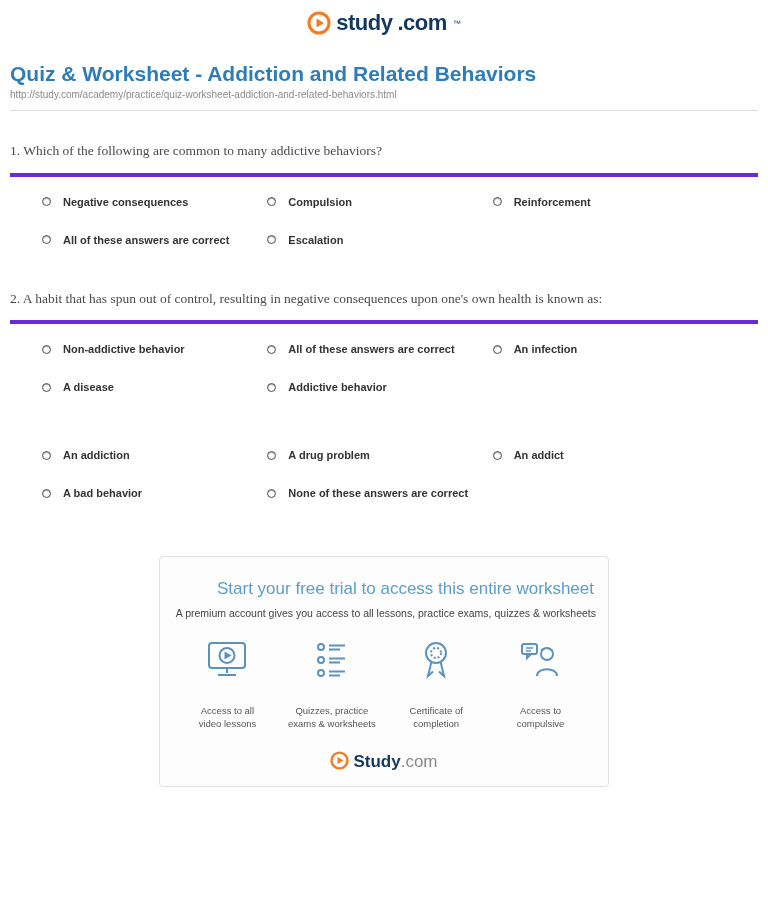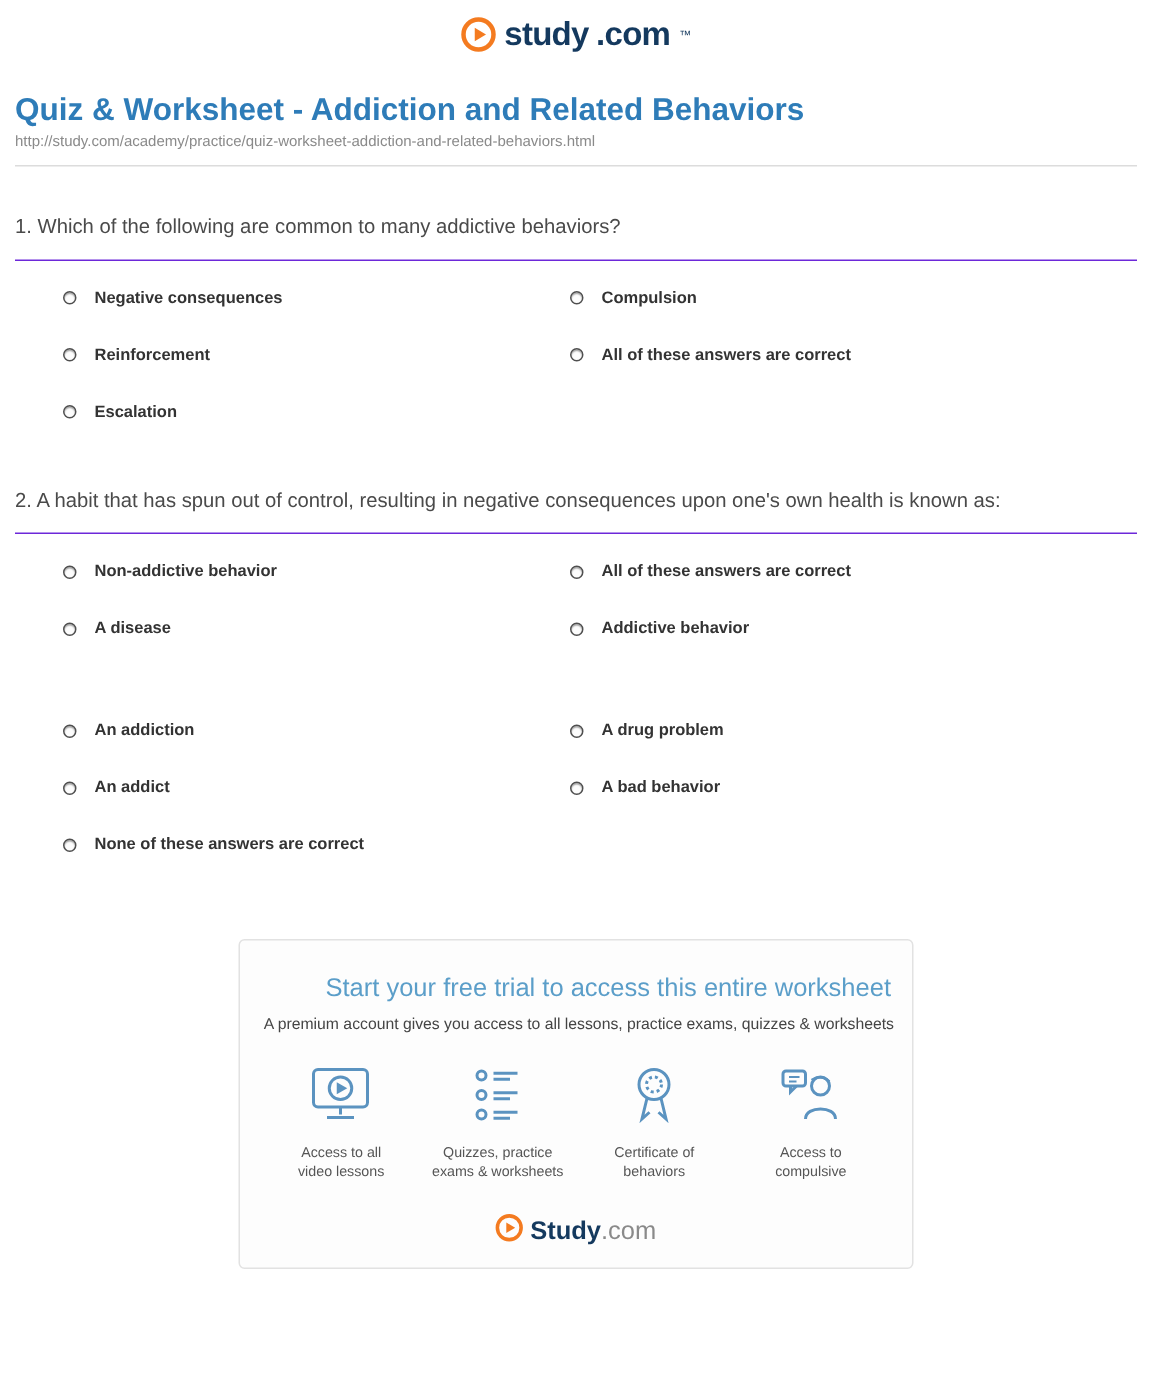--- a/index.html
+++ b/index.html
@@ -23,24 +23,24 @@
   .page-title {
     margin:26px 0 3px 0; font-size:21px; font-weight:bold; color:#2e7cb8;
   }
   .page-url { font-size:10px; color:#8a8a8a; margin-bottom:10px; }
   .rule { border:none; border-top:1px solid #dcdcdc; margin:0; }
 
   
   .question-block { margin-top:30px; }
   .question-text {
     font-size:13.5px; color:#4a4a4a; line-height:1.45;
-    padding-bottom:12px; border-bottom:1px solid #6d28d9;
+    padding-bottom:12px; border-bottom:4px solid #6d28d9;font-family:Liberation Serif, serif;
   }
   .options {
-    display:grid; grid-template-columns:1fr 1fr;
+    display:grid; grid-template-columns:1fr 1fr 1fr;
     margin:6px 0 0 32px; padding-right:40px;
   }
   .option {
     display:flex; align-items:center; gap:12px;
     padding:13px 0; cursor:pointer;
   }
   .radio {
     width:9px; height:9px; border-radius:50%;
     border:1.5px solid #4f4f4f; background:#fdfdfd;
     flex:0 0 auto;
@@ -55,21 +55,21 @@
     overflow:hidden;
   }
   .trial-title {
     text-align:right; color:#5b9ec9; font-size:17px;
     margin:22px 14px 8px 14px; font-weight:normal;
   }
   .trial-sub { text-align:right; font-size:10.5px; color:#444; margin:0 12px; }
   .features { display:flex; justify-content:space-between; padding:20px 18px 6px 18px; }
   .feature { width:24%; text-align:center; }
   .feature .icon { display:inline-block; height:42px; }
-  .feature-label { font-size:9.5px; color:#555; line-height:1.4; margin-top:6px; }
+  .feature-label { font-size:9.5px; color:#555; line-height:1.4; margin-top:19px; }
 
   .card-logo { display:flex; justify-content:center; align-items:center; gap:4px; margin:14px 0 12px 0; }
   .card-logo-brand { font-size:17px; font-weight:bold; color:#14395e; }
   .card-logo-tld { font-size:17px; color:#8a8a8a; }
 </style>
 </head>
 <body>
 
 <div class="page">
 
@@ -123,20 +123,24 @@
       <div class="option">
         <span class="radio"></span>
         <span class="option-label">Non-addictive behavior</span>
       </div>
       <div class="option">
         <span class="radio"></span>
         <span class="option-label">All of these answers are correct</span>
       </div>
       <div class="option">
         <span class="radio"></span>
+        <span class="option-label">An infection</span>
+      </div>
+      <div class="option">
+        <span class="radio"></span>
         <span class="option-label">A disease</span>
       </div>
       <div class="option">
         <span class="radio"></span>
         <span class="option-label">Addictive behavior</span>
       </div>
     </div>
   </div>
 
   <div class="question-block">
@@ -209,21 +213,21 @@
         <span class="icon">
           <svg width="46" height="42" viewBox="0 0 46 42" fill="none" stroke="#5b93c0" stroke-width="2">
             <circle cx="23" cy="14" r="10"></circle>
             <circle cx="23" cy="14" r="5" stroke-dasharray="2 2"></circle>
             <polyline points="18.5,22.5 15,37 20,32.5"></polyline>
             <polyline points="27.5,22.5 31,37 26,32.5"></polyline>
           </svg>
         </span>
         <div class="feature-label">
           <span>Certificate of</span><br>
-          <span>behaviors</span>
+          <span>completion</span>
         </div>
       </div>
 
       <div class="feature">
         <span class="icon">
           <svg width="46" height="42" viewBox="0 0 46 42" fill="none" stroke="#5b93c0" stroke-width="2">
             <rect x="4" y="5" width="15" height="10" rx="2"></rect>
             <line x1="8" y1="9" x2="15" y2="9" stroke-width="1.4"></line>
             <line x1="8" y1="12" x2="13" y2="12" stroke-width="1.4"></line>
             <polyline points="9,15 9,19 13,15"></polyline>

